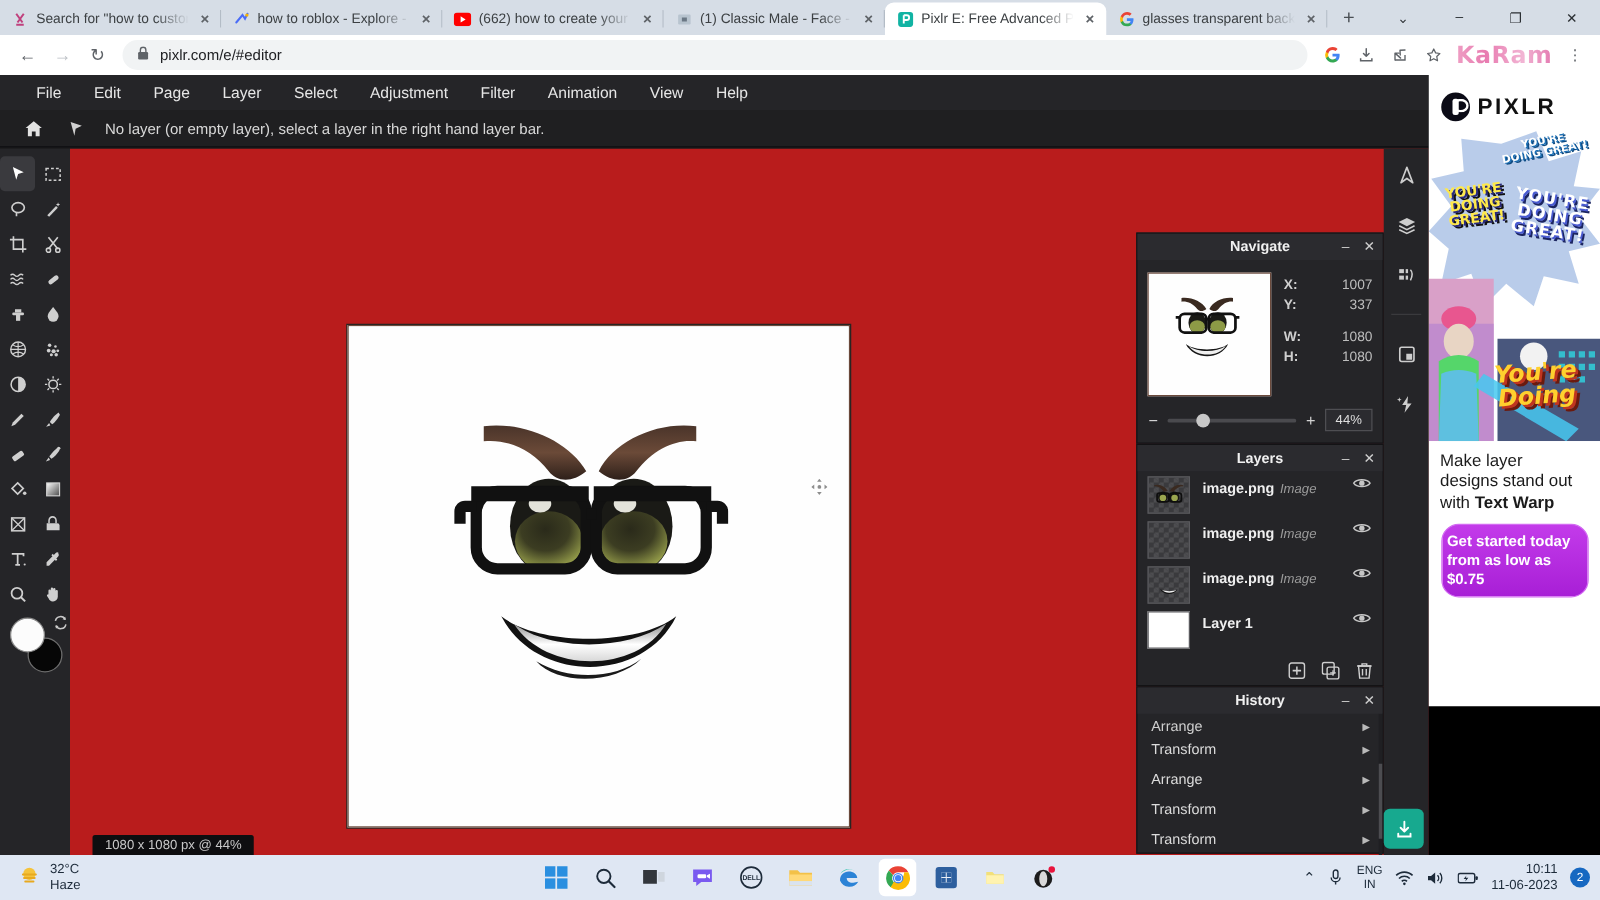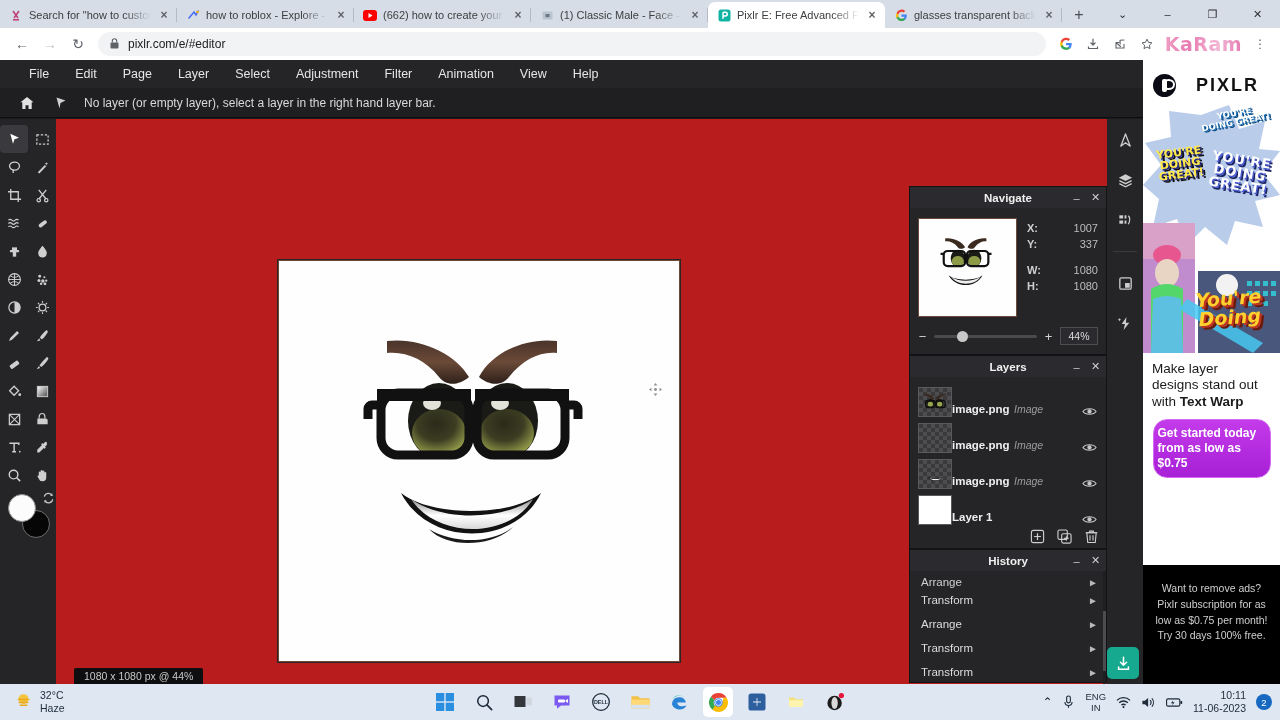--- a/index.html
+++ b/index.html
@@ -194,21 +194,21 @@
   }
   .zoom-val {
     width: 38px; height: 18px; border: 1px solid #4e4e52; background: #2b2b2f;
     font-size: 10.5px; color: #dedede; display: flex; align-items: center; justify-content: center;
   }
 
   
   #panel-layers { top: 295px; height: 194px; }
   .layers-list { padding: 4px 0 0 0; }
   .layer-row {
-    height: 36px; display: flex; align-items: flex-end; padding: 0 8px; 
+    height: 36px; display: flex; align-items: flex-start; padding: 0 8px; gap: 10px;
   }
   .layer-thumb {
     width: 34px; height: 30px; flex: 0 0 34px; border: 1px solid #5a5a5e;
     background-color: #3a3a3d;
     background-image:
       linear-gradient(45deg,#4d4d50 25%,transparent 25%,transparent 75%,#4d4d50 75%),
       linear-gradient(45deg,#4d4d50 25%,transparent 25%,transparent 75%,#4d4d50 75%);
     background-size: 8px 8px; background-position: 0 0, 4px 4px;
     position: relative; overflow: hidden;
   }
@@ -239,21 +239,21 @@
 
   .dl-btn {
     position: absolute; right: 4px; bottom: 5px; width: 32px; height: 32px;
     background: #17a98f; border-radius: 5px;
     display: flex; align-items: center; justify-content: center; color: #fff;
   }
 
   
   .adpanel { position: absolute; left: 1143px; top: 60px; width: 137px; height: 624px; background: #000; }
   .ad-top { position: relative; width: 137px; height: 505px; background: #fff; overflow: hidden; }
-  .ad-logo { display: flex; align-items: center; gap: 20px; padding: 14px 0 0 10px; }
+  .ad-logo { display: flex; align-items: center; gap: 6px; padding: 14px 0 0 10px; }
   .ad-logo-mark { width: 23px; height: 23px; border-radius: 50%; background: #0b0b16; position: relative; }
   .ad-logo-mark::before {
     content: ""; position: absolute; left: 9px; top: 5px; width: 5px; height: 13px;
     background: #fff; border-radius: 2px;
   }
   .ad-logo-mark::after {
     content: ""; position: absolute; left: 9px; top: 5px; width: 9px; height: 7px;
     border: 2.5px solid #fff; border-radius: 50%; border-left-color: transparent;
   }
   .ad-logo-text { font-size: 18px; font-weight: bold; letter-spacing: 2px; color: #111; }
@@ -1007,21 +1007,20 @@
           <span>with </span><b>Text Warp</b>
         </div>
       </div>
       <div class="ad-cta">
         <div>Get started today</div>
         <div>
           <span>from as low as </span><span>$0.75</span>
         </div>
       </div>
     </div>
-    <div class="ad-bottom">Want to remove ads? Pixlr subscription for as low as $0.75 per month! Try 30 days 100% free.</div>
   </div>
 
   <div class="taskbar">
     <div class="tb-weather">
       <span class="tb-weather-ico">
         <svg width="19" height="19" viewBox="0 0 20 20">
             <circle cx="10" cy="8.5" r="5.2" fill="#f5c33b"></circle>
             <g stroke="#e8a91f" stroke-width="1.6" stroke-linecap="round">
               <path d="M4.5 9h11M5.5 12h9M6.5 15h7"></path>
             </g>

